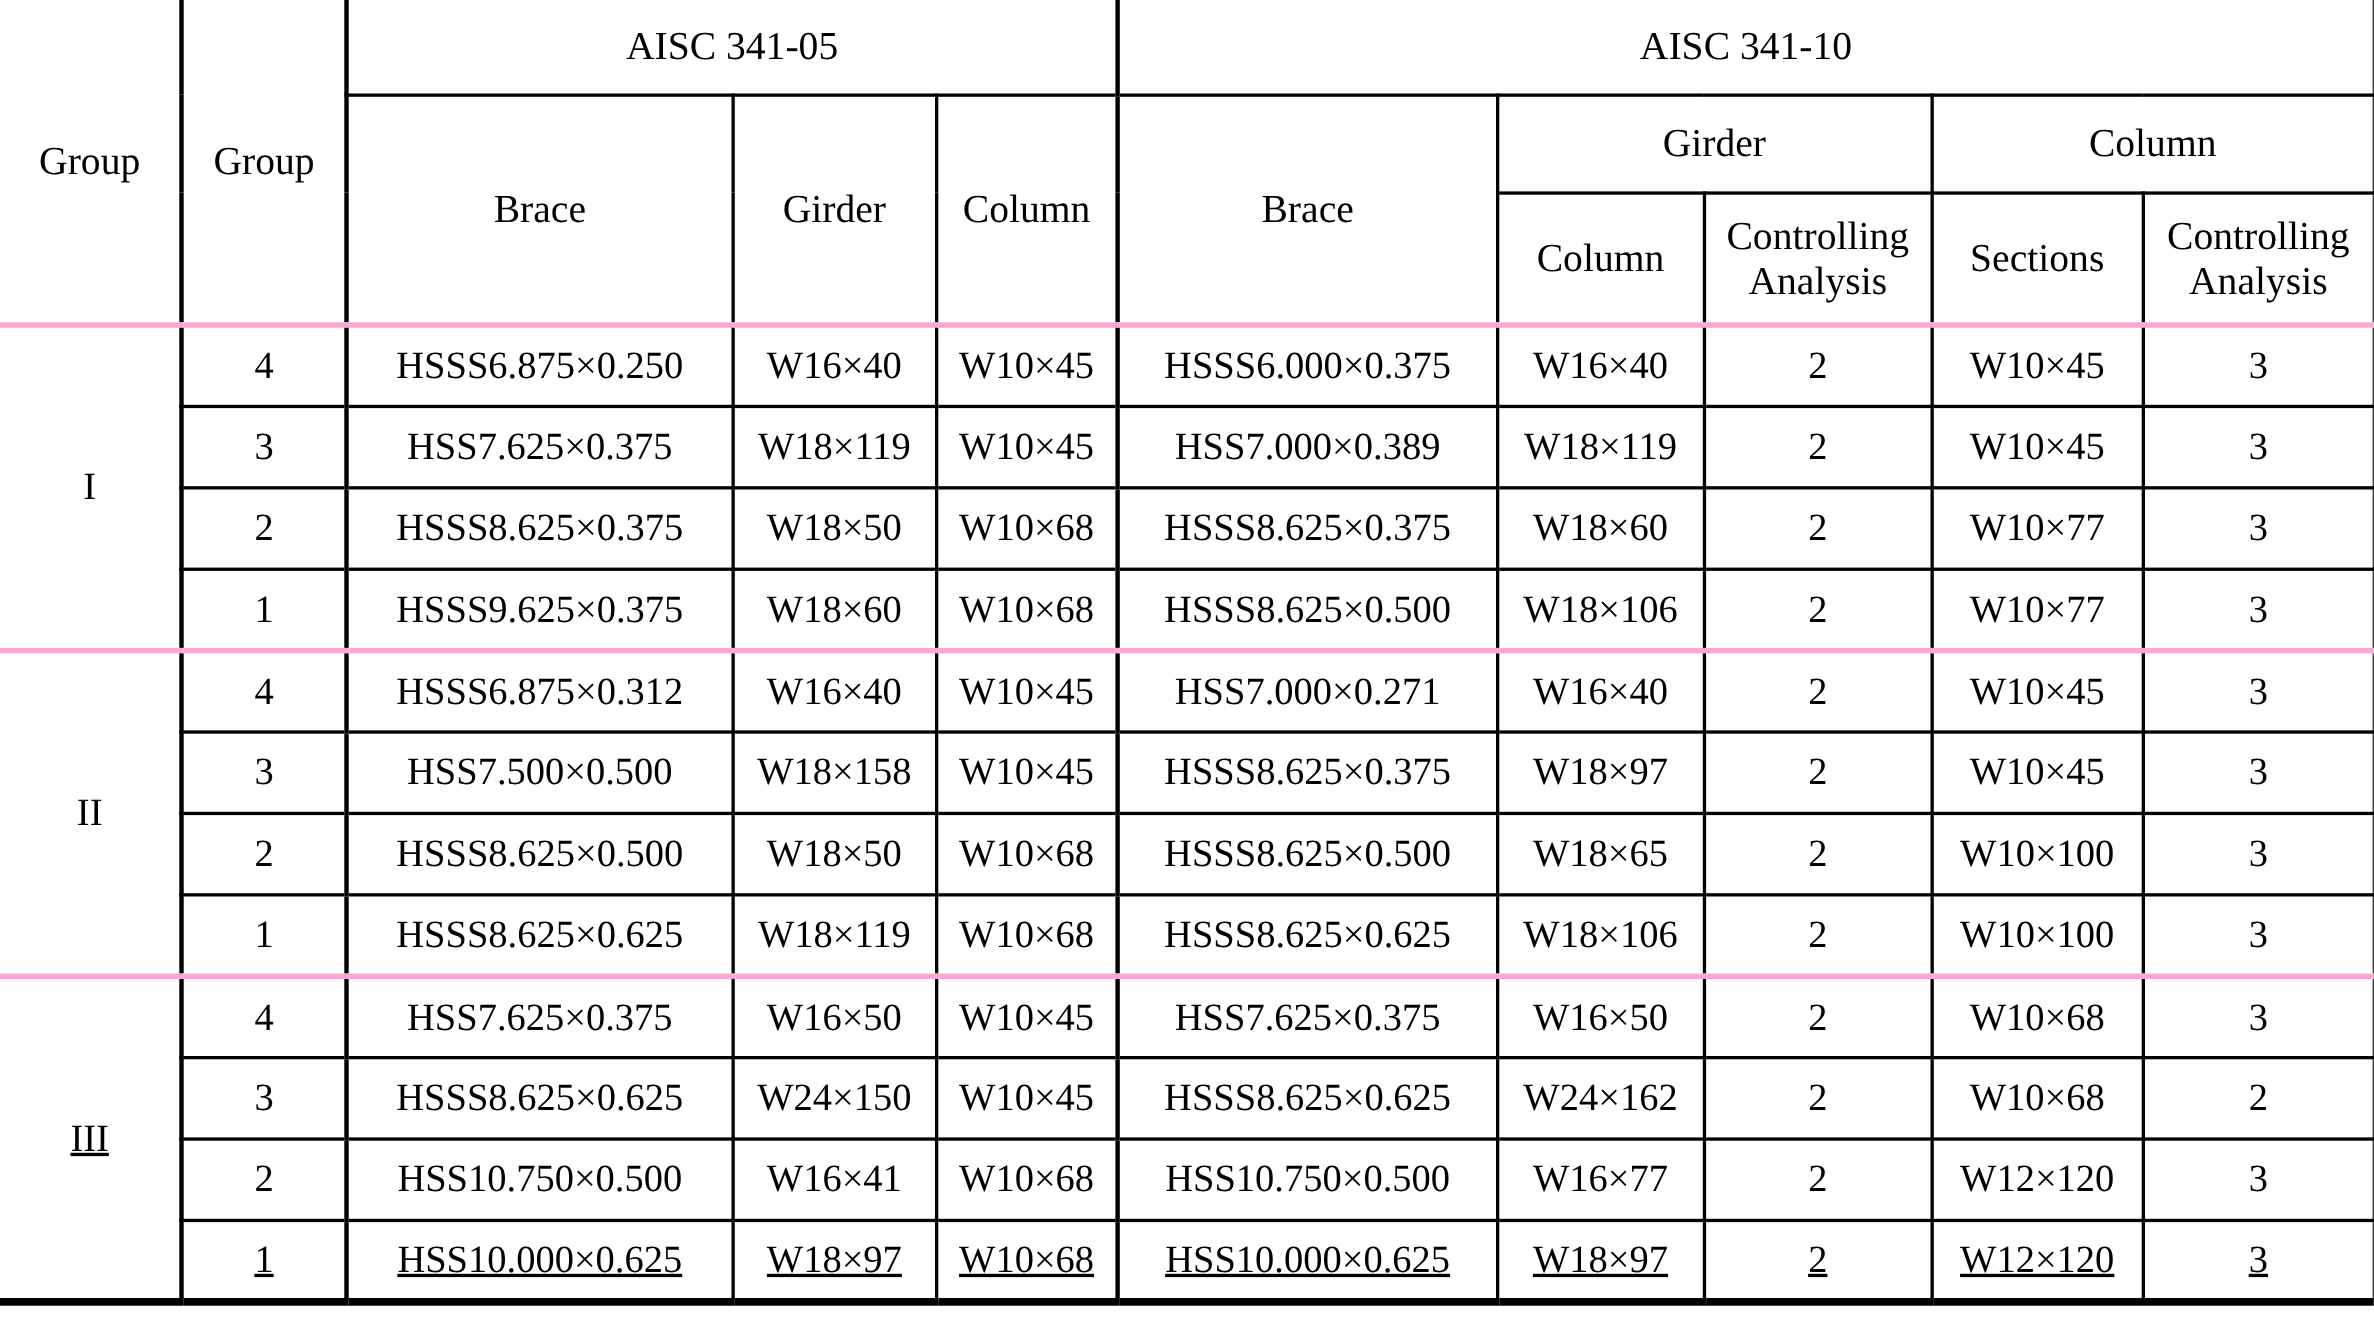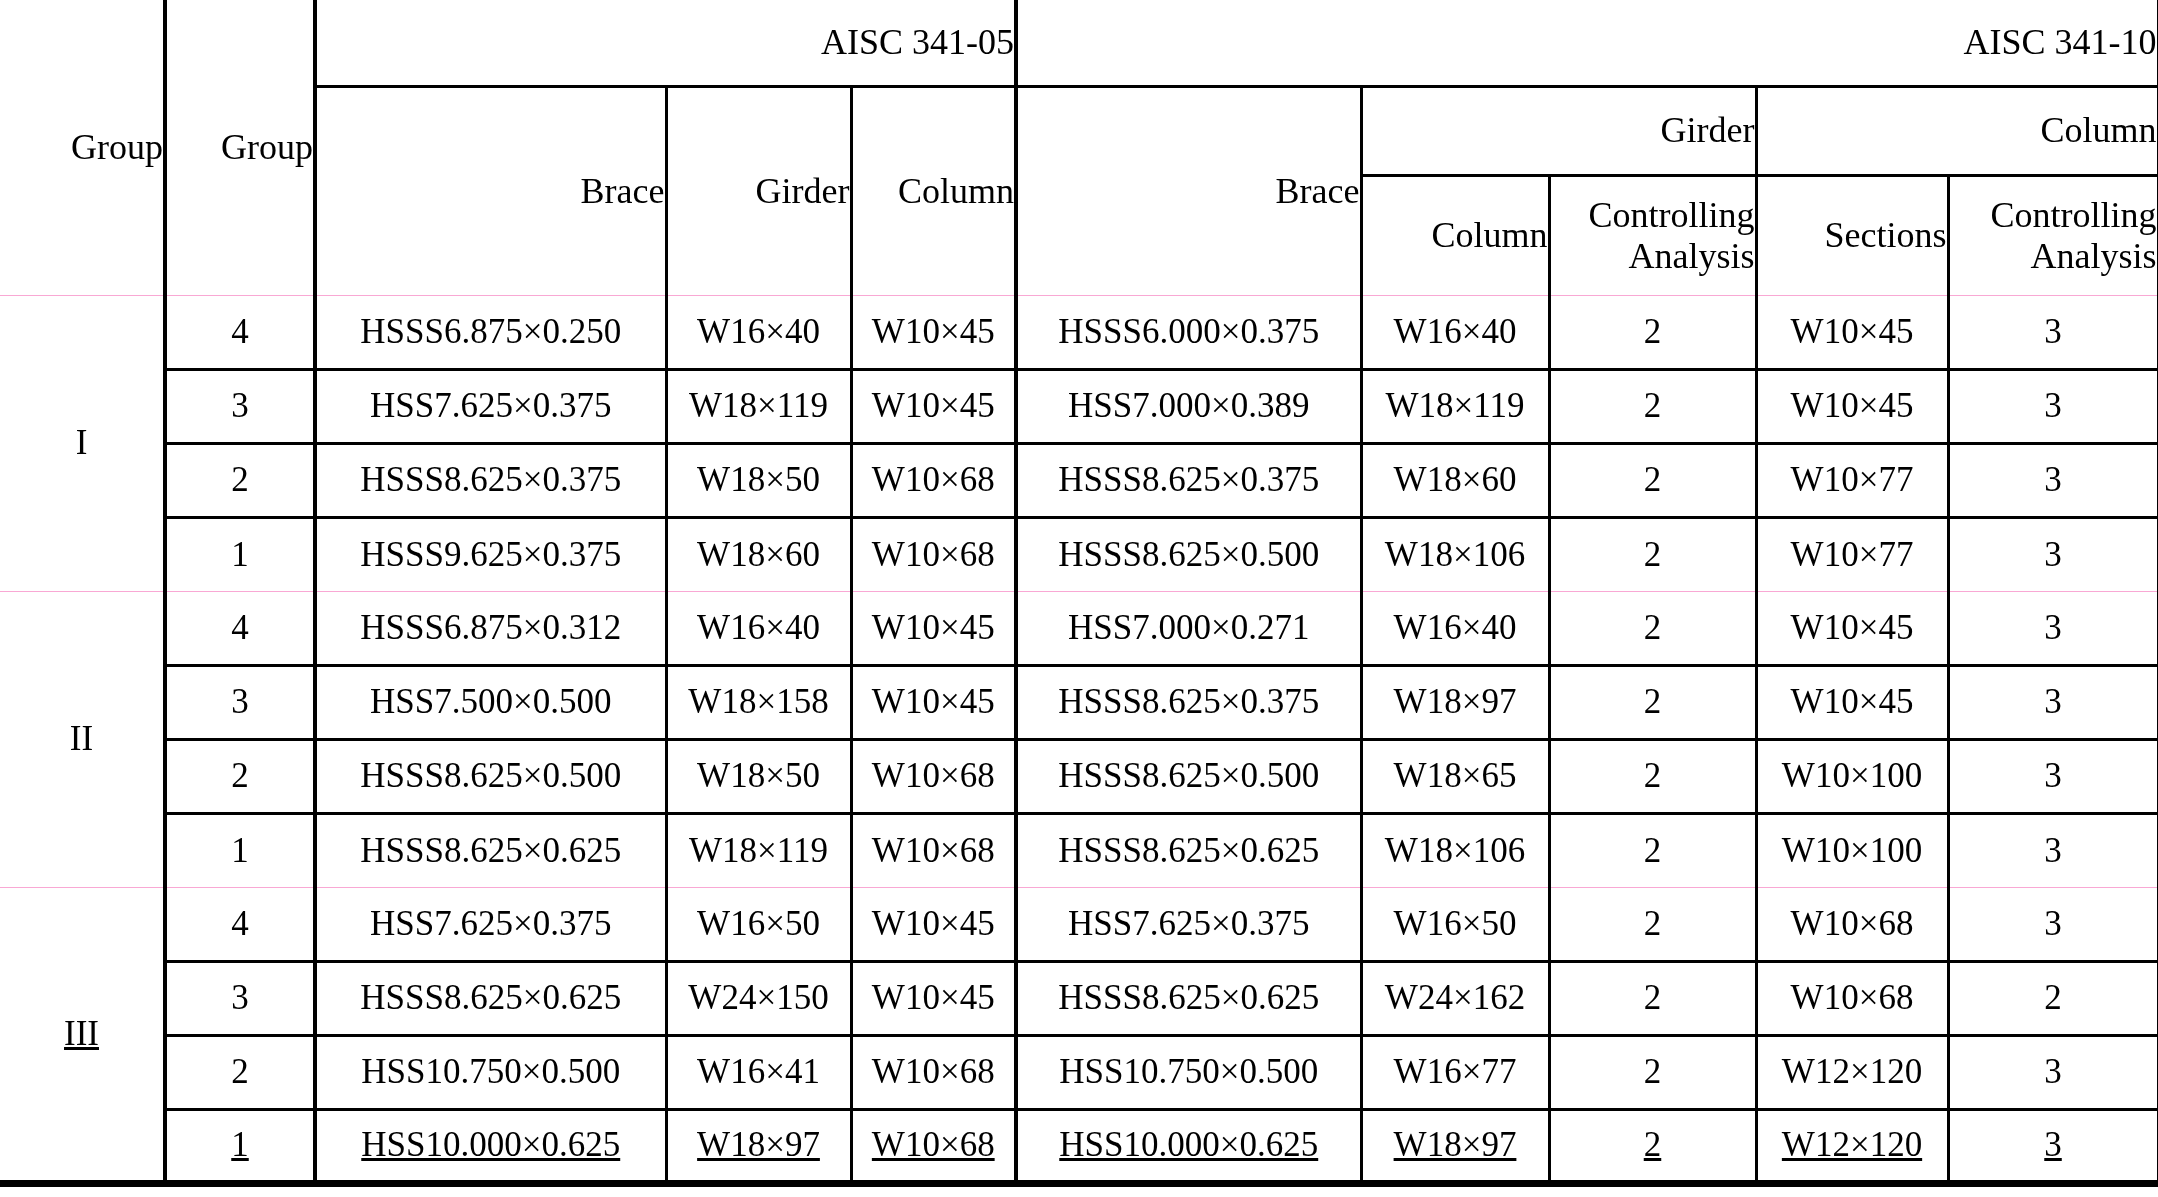--- a/index.html
+++ b/index.html
@@ -8,29 +8,29 @@
     font-family:"Liberation Serif","DejaVu Serif",serif;color:#000;
   }
   table.cmp{
     border-collapse:collapse;table-layout:fixed;width:2158px;
   }
   td{
     padding:0;text-align:center;vertical-align:middle;
     font-size:35px;line-height:1.12;overflow:hidden;
     white-space:normal;
   }
-  td.h{font-size:36px;text-align:right;}
+  td.h{font-size:36px;}
   
   .br2{border-right:3px solid #000;}
   .br4{border-right:4px solid #000;}
   .brR{border-right:3px solid #000;}
   
   .bb2{border-bottom:3px solid #000;}   
   .bb3{border-bottom:3px solid #000;}   
-  .bb5{border-bottom:1px solid #f9a8d4;}   
+  .bb5{border-bottom:5px solid #f9a8d4;}   
   .bb6{border-bottom:7px solid #000;text-decoration:underline;}   
   tr.hr1{height:86px;}
   tr.hr2{height:89px;}
   tr.hr3{height:120px;}
   tr.dr{height:74px;}
 </style>
 </head>
 <body>
 
 <div class="page">

